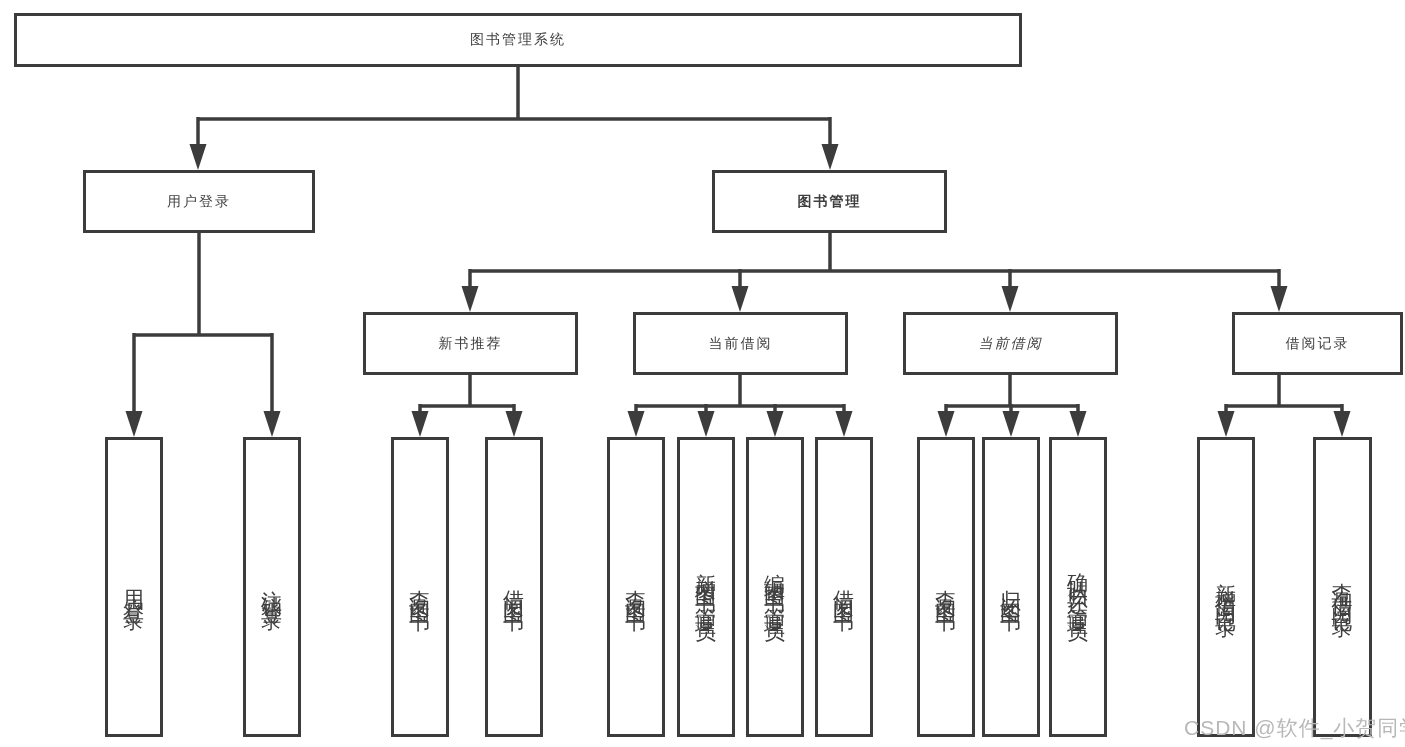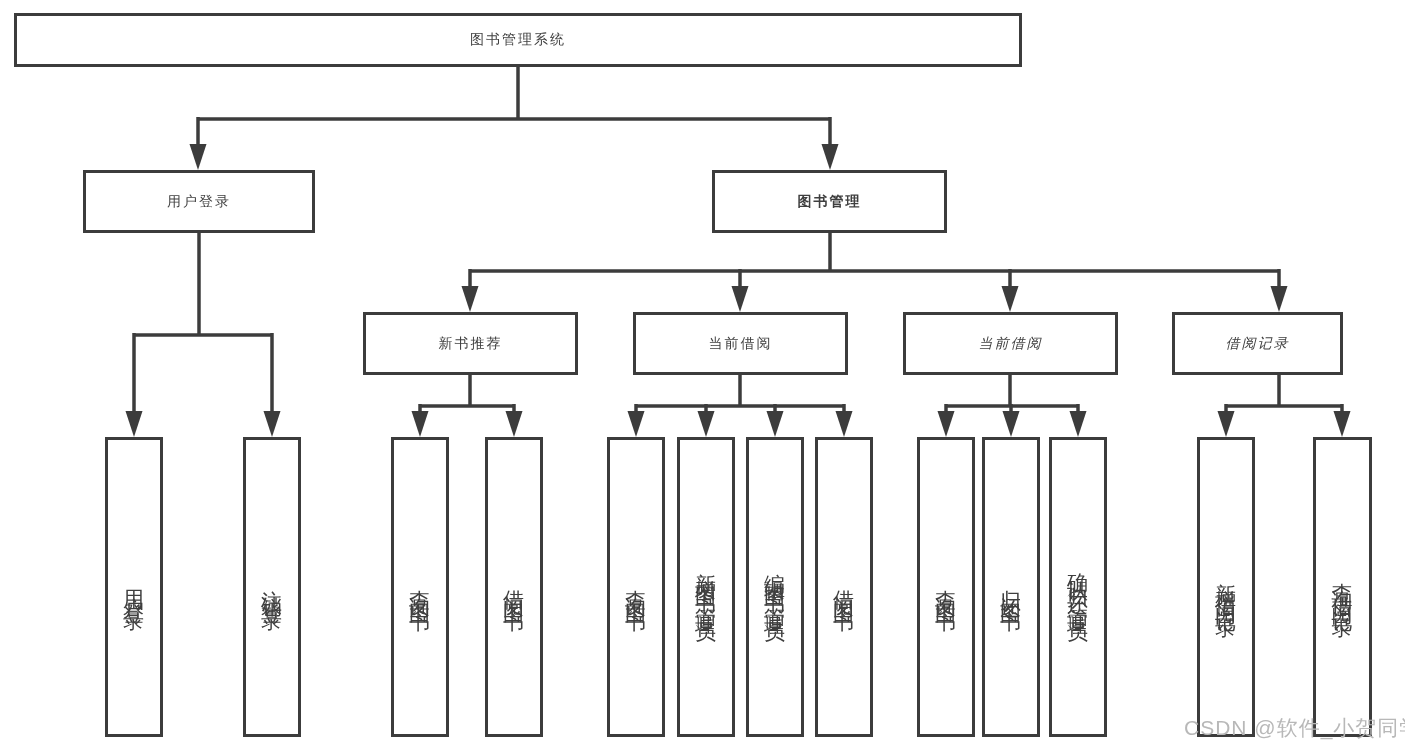--- a/index.html
+++ b/index.html
@@ -161,21 +161,21 @@
 
   <div class="node" style="left:363px; top:312px; width:215px; height:63px;">
     <span class="node-label">新书推荐</span>
   </div>
   <div class="node" style="left:633px; top:312px; width:215px; height:63px;">
     <span class="node-label">当前借阅</span>
   </div>
   <div class="node" style="left:903px; top:312px; width:215px; height:63px;font-style:italic;">
     <span class="node-label">当前借阅</span>
   </div>
-  <div class="node" style="left:1172px; top:312px; width:171px; height:63px;font-style:italic;">
+  <div class="node" style="left:1232px; top:312px; width:171px; height:63px;">
     <span class="node-label">借阅记录</span>
   </div>
 
   <div class="leaf" style="left:105px;">
     <span class="leaf-label">用户登录</span>
   </div>
   <div class="leaf" style="left:243px;">
     <span class="leaf-label">注销登录</span>
   </div>
 

